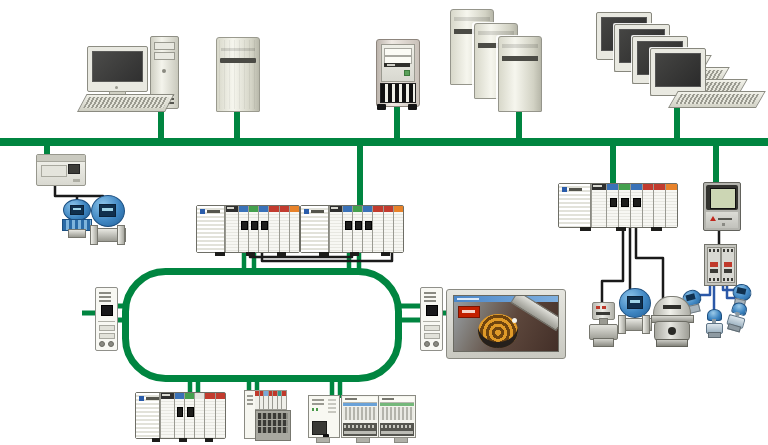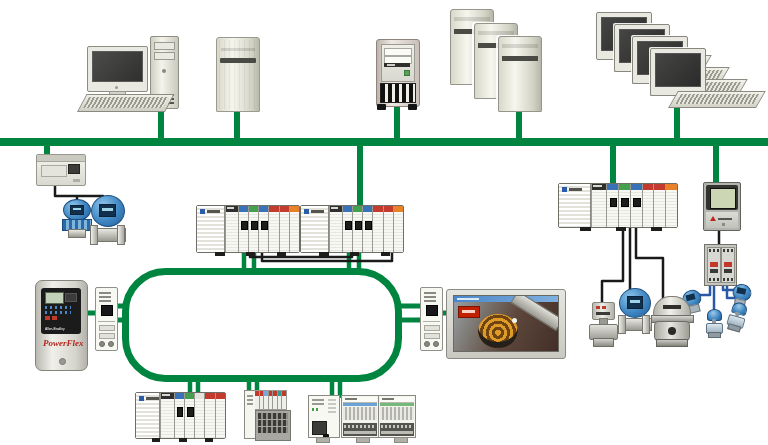--- a/index.html
+++ b/index.html
@@ -422,33 +422,20 @@
     <div class="tap-l" style="top:8px;"></div>
     <div class="tap-l" style="top:12px;"></div>
     <div class="tap-rj"></div>
     <div class="tap-div"></div>
     <div class="tap-tag" style="top:37px;"></div>
     <div class="tap-tag" style="top:45px;"></div>
     <div class="tap-scr" style="left:3px;"></div>
     <div class="tap-scr" style="right:3px;"></div>
   </div>
 
-  <div class="pf" style="left:35px;top:280px;">
-    <div class="pf-panel">
-      <div class="pf-lcd"></div>
-      <div class="pf-key"></div>
-      <div class="pf-dots" style="top:18px;"></div>
-      <div class="pf-dots" style="top:23px;"></div>
-      <div class="pf-red" style="left:4px;top:28px;"></div>
-      <div class="pf-red" style="left:11px;top:28px;"></div>
-      <div class="pf-brand">Allen-Bradley</div>
-    </div>
-    <div class="pf-name">PowerFlex</div>
-    <div class="pf-hole"></div>
-  </div>
 
   <div class="hmi" style="left:446px;top:289px;">
     <div class="hmi-scr">
       <div class="hmi-title">
           <i></i>
         </div>
       <div class="hmi-alarm">
           <i></i>
         </div>
       <div class="hmi-coil"></div>

